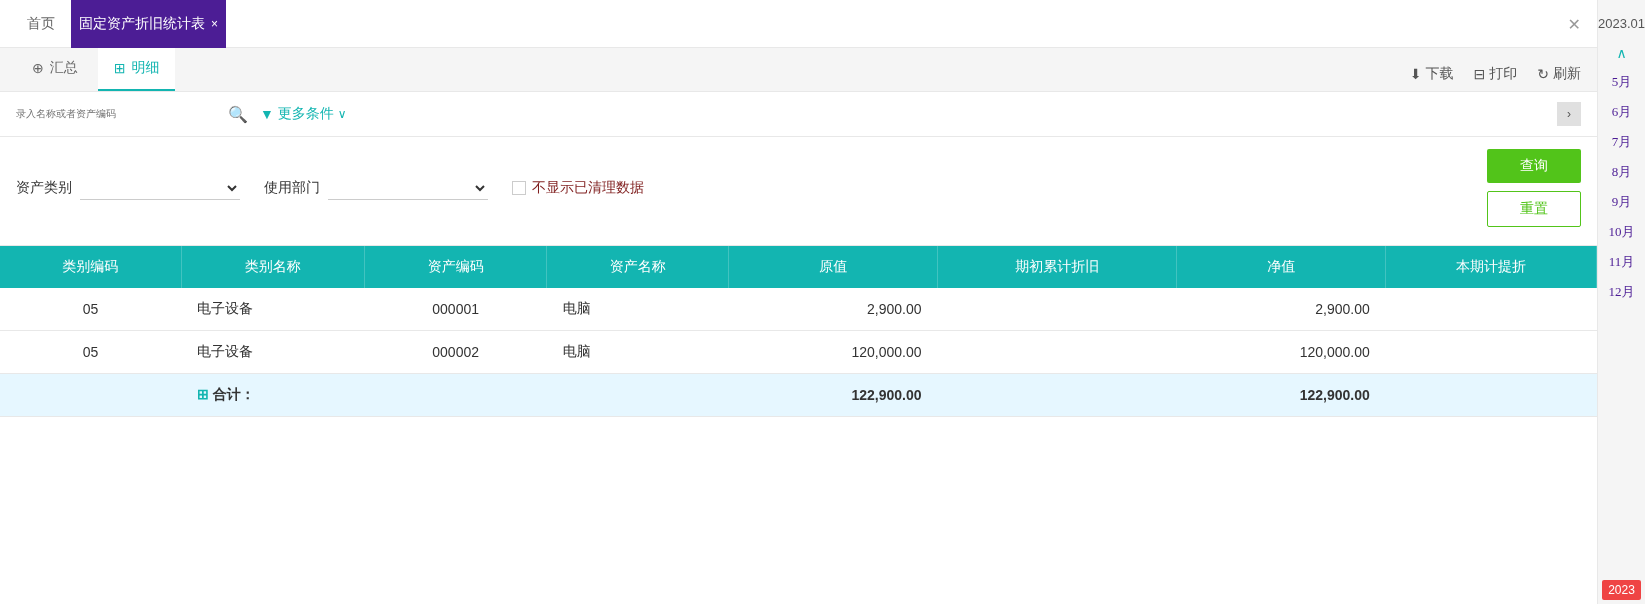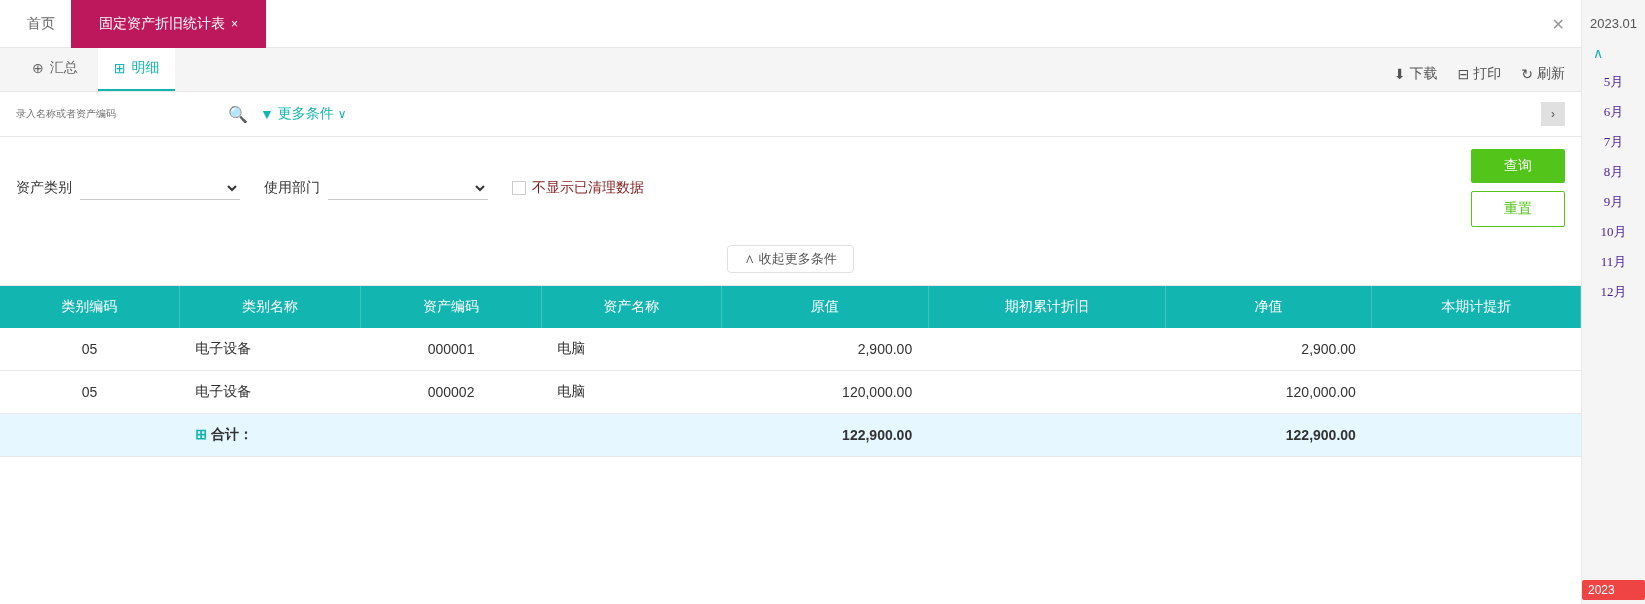--- a/index.html
+++ b/index.html
@@ -27,25 +27,25 @@
     .nav-home {
       color: #666;
       font-size: 14px;
       cursor: pointer;
       padding: 0 16px 0 4px;
       margin-left: 11px;
     }
     .nav-tab {
       display: flex;
       align-items: center;
-      background: #be185d;
+      background: #4c1d95;
       color: #fff;
       font-size: 14px;
       height: 48px;
-      padding: 0 28px;
+      padding: 0 8px;
       cursor: pointer;
       gap: 6px;
     }
     .nav-tab .close-icon {
       font-size: 12px;
       cursor: pointer;
     }
     .nav-close-btn {
       position: absolute;
       right: 16px;
@@ -263,24 +263,25 @@
     .total-row {
       background: #e6f7ff;
     }
     .total-row td {
       font-weight: bold;
     }
     .total-icon { color: #13b5b1; margin-right: 4px; }
 
     
     .right-sidebar {
-      width: 64px;
+      width: 48px;
       background: #f5f5f5;
       display: flex;
       flex-direction: column;
+      align-items: center;
       border-left: 1px solid #e8e8e8;
       padding-top: 8px;
       gap: 2px;
     }
     .sidebar-month {
       width: 100%;
       text-align: center;
       font-size: 13px;
       color: #4c1d95;
       padding: 6px 0;
@@ -381,23 +382,20 @@
         </select>
       </div>
       <div class="checkbox-item">
         <div class="filter-checkbox"></div>
         <span>不显示已清理数据</span>
       </div>
       <div class="filter-buttons">
         <button class="btn-query">查询</button>
         <button class="btn-reset">重置</button>
       </div>
-    </div>
-    <div class="collapse-bar">
-      <button class="collapse-btn">∧ 收起更多条件</button>
     </div>
   </div>
 
   <div class="table-area">
     <table>
       <thead>
         <tr>
           <th>类别编码</th>
           <th>类别名称</th>
           <th>资产编码</th>

